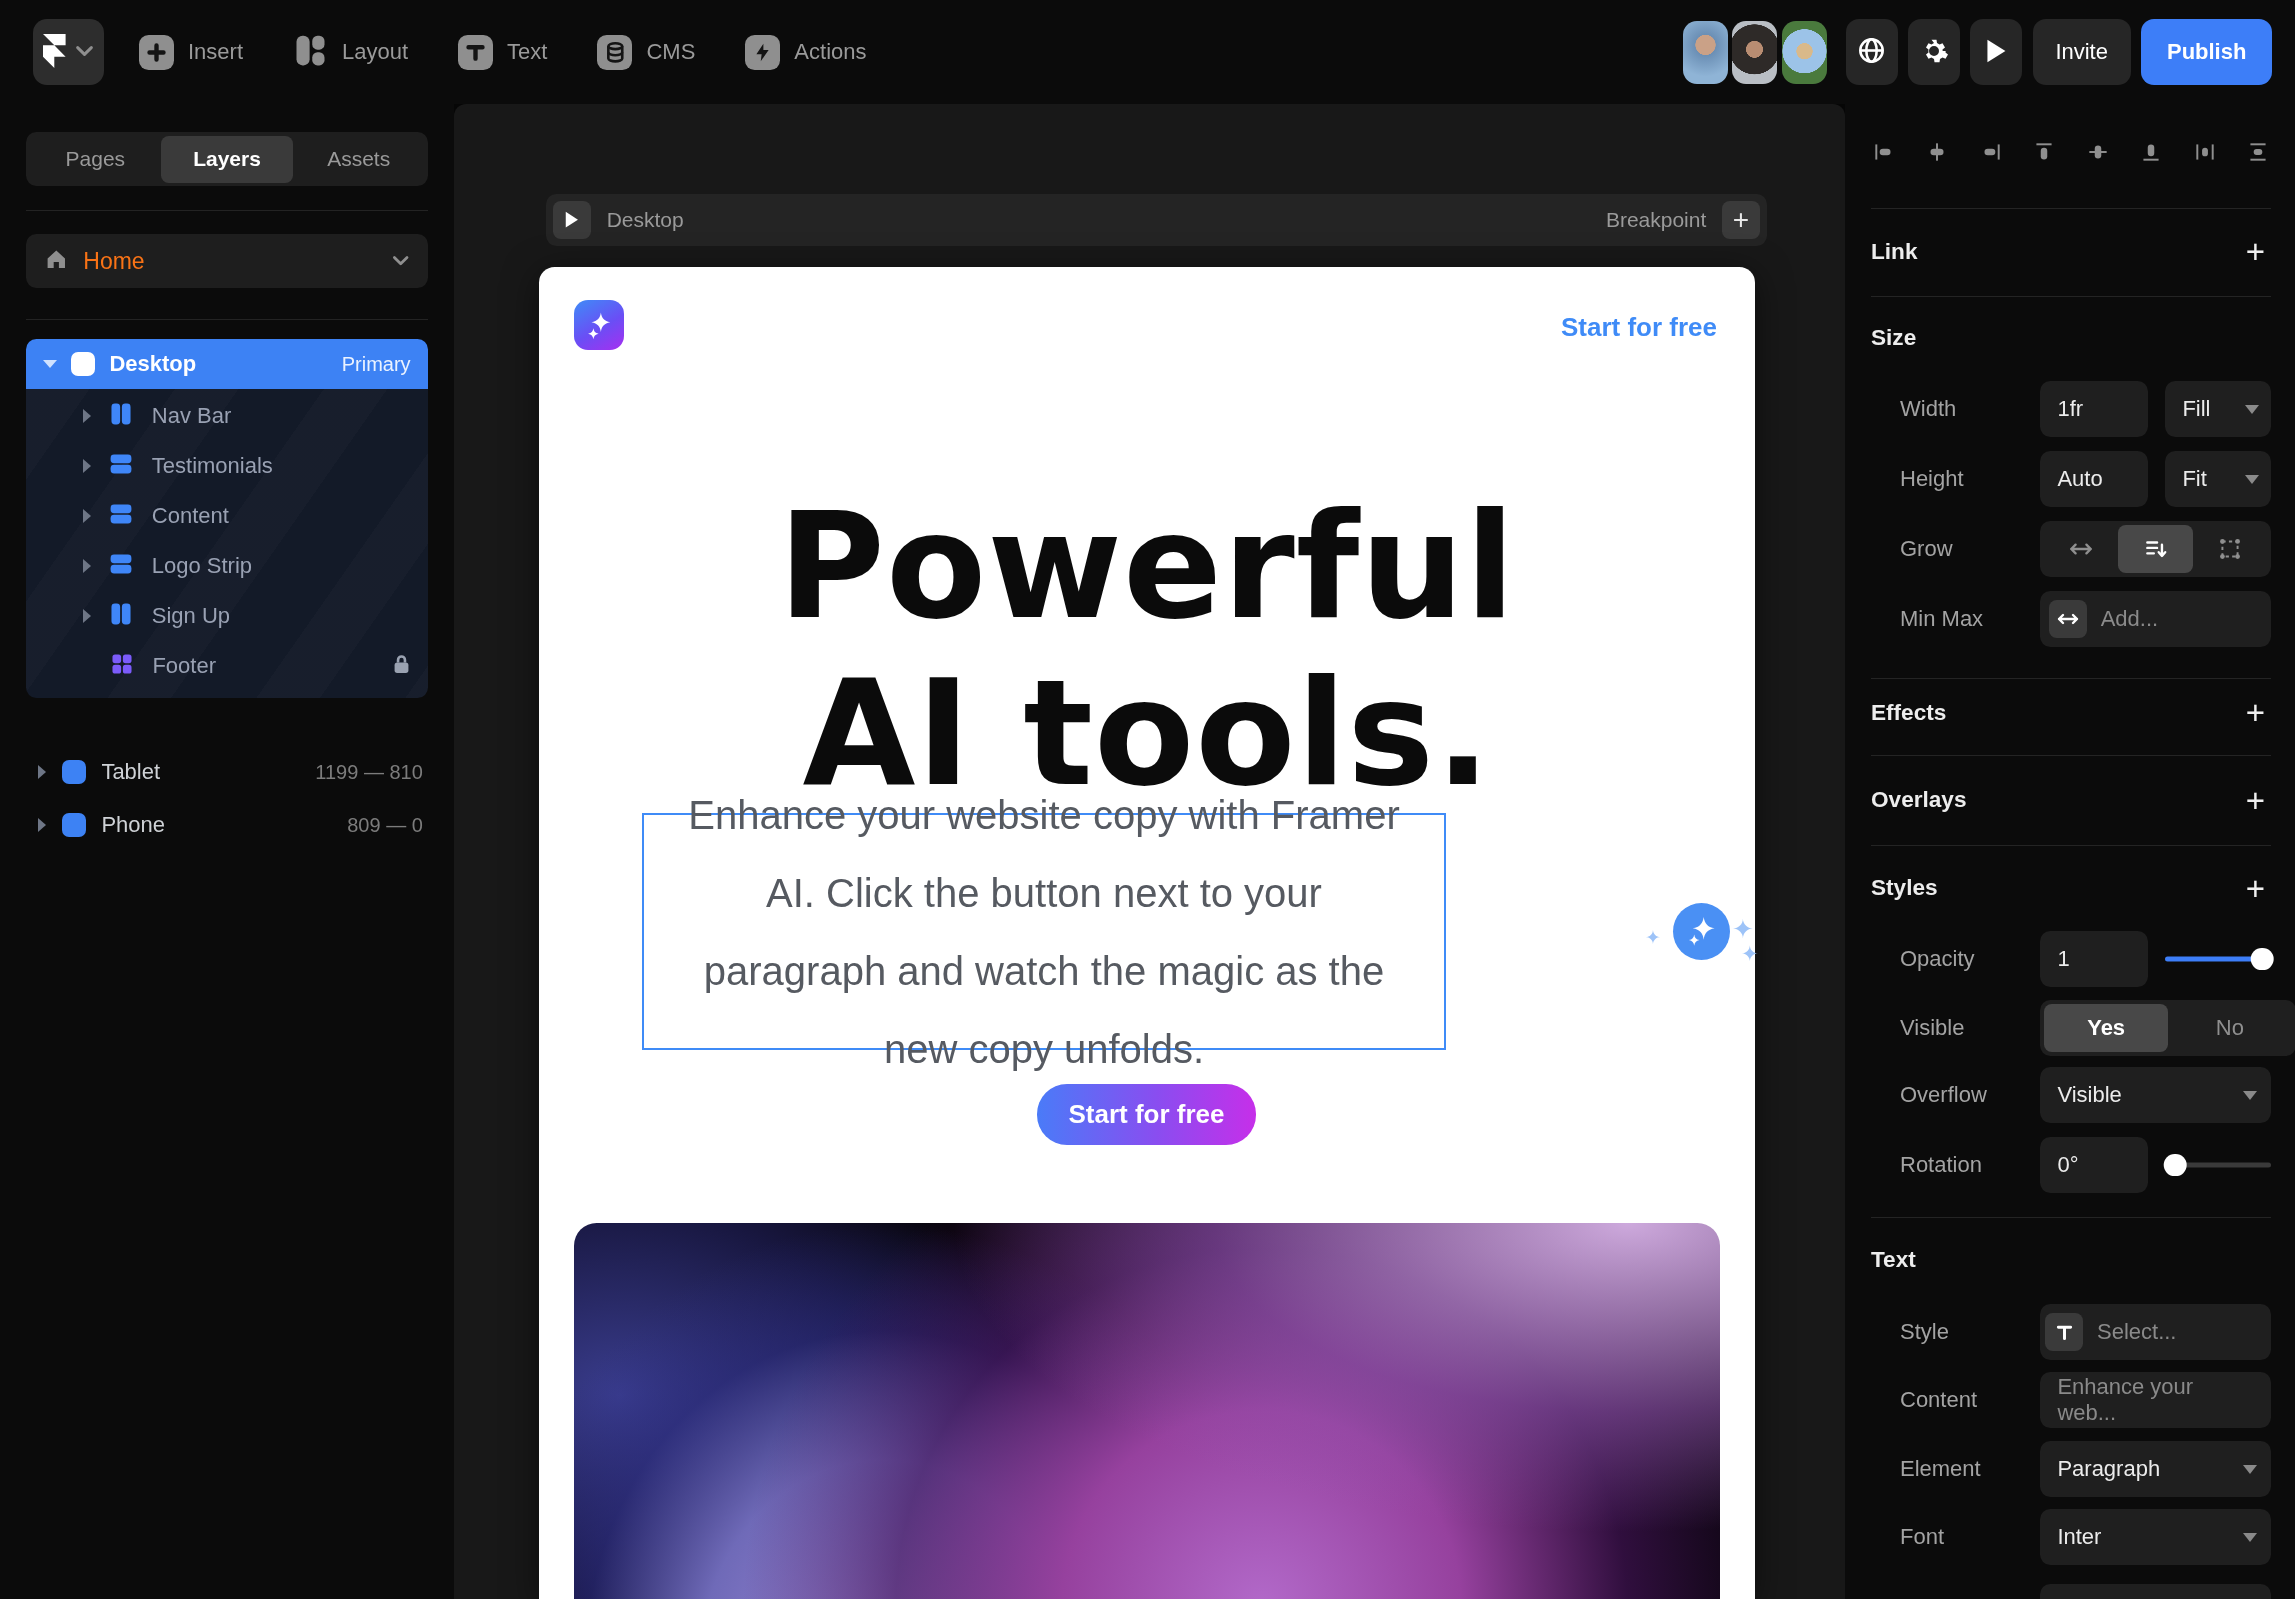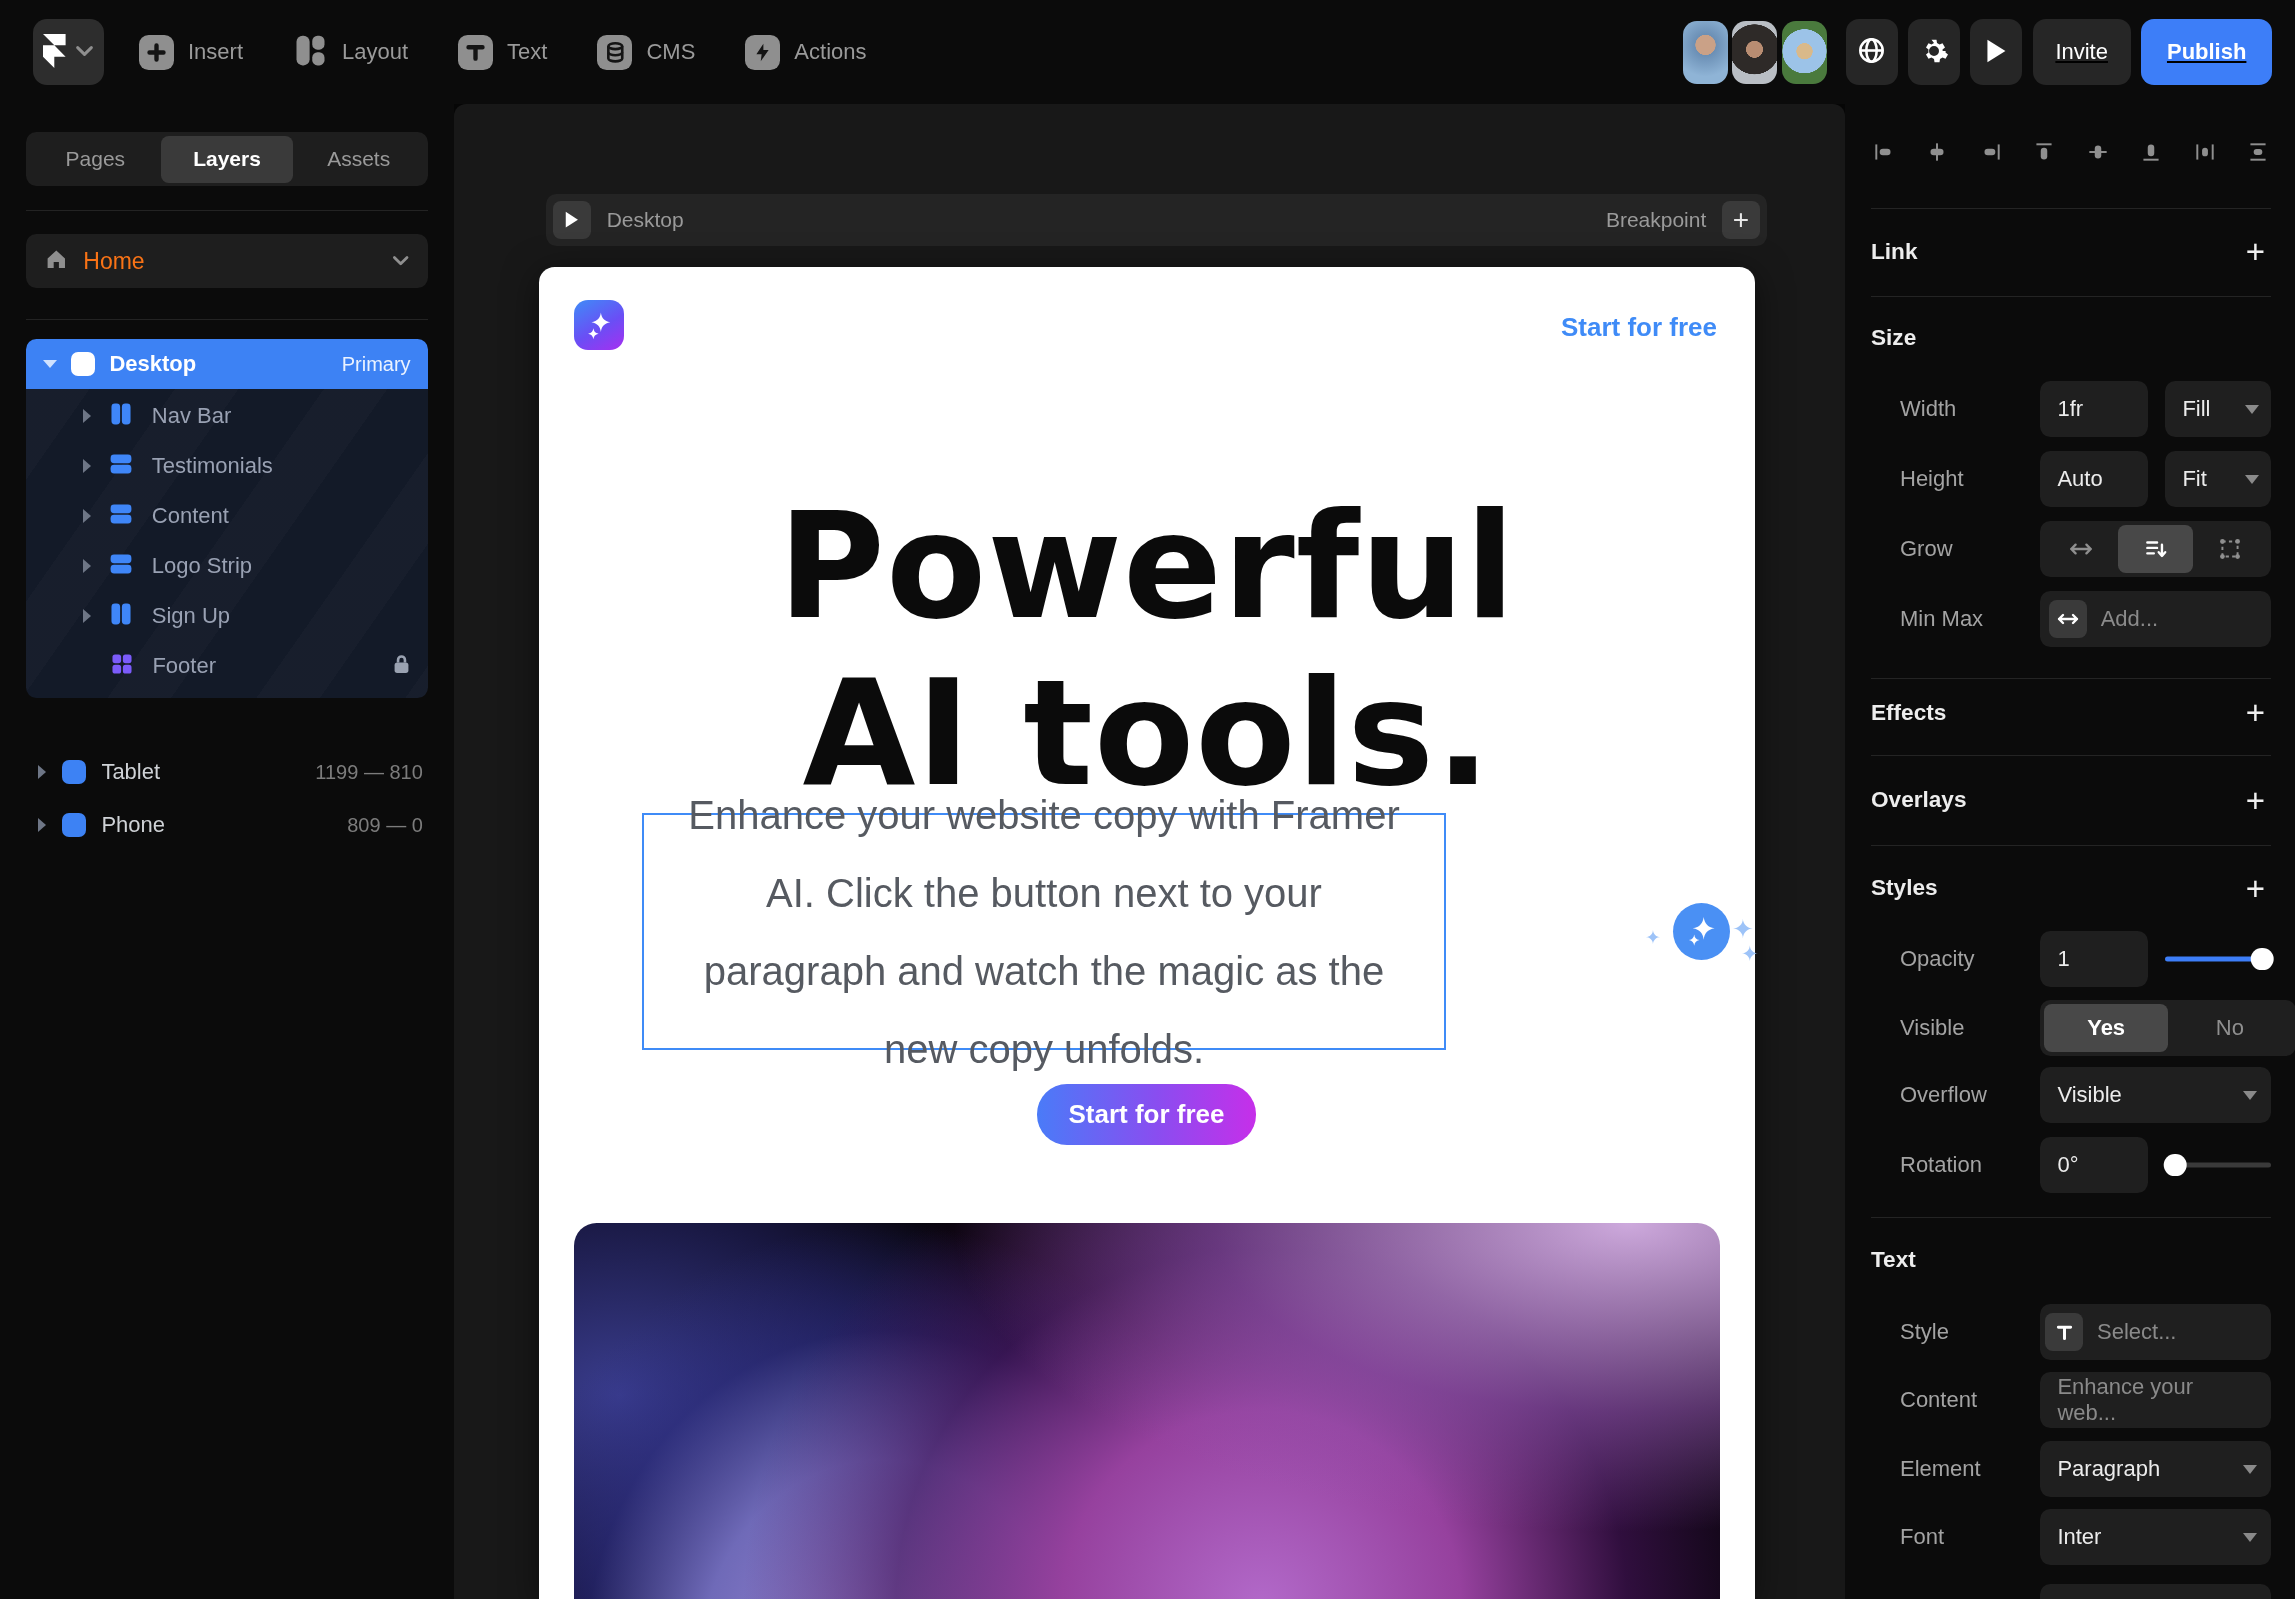--- a/index.html
+++ b/index.html
@@ -13,21 +13,21 @@
   .inspector{ position:absolute; left:1845px; top:104px; width:450px; height:1496px; background:#0b0b0b; }
 
   
   .logo-btn { position:absolute; left:33px; top:19px; width:71px; height:66px; background:#2d2d2d;
     border-radius:14px; display:flex; align-items:center; justify-content:center; gap:8.7px; cursor:pointer; }
   .menu { position:absolute; left:139px; top:0; height:104px; display:flex; align-items:center; gap:50px; }
   .menu-item { display:flex; align-items:center; gap:14px; cursor:pointer; }
   .menu-item .glyph { width:35px; height:35px; border-radius:9.6px; background:#8f8f8f;
     display:flex; align-items:center; justify-content:center; }
   .menu-item .lbl { color:#9a9a9a; font-size:22px; }
-  .tb-right { position:absolute; right:22.6px; top:0; height:104px; display:flex; align-items:center; gap:10.4px;text-decoration:underline; }
+  .tb-right { position:absolute; right:22.6px; top:0; height:104px; display:flex; align-items:center; gap:10.4px; }
   .avatars { display:flex; gap:4.3px; margin-right:8.7px; }
   .avatar { width:45px; height:63px; border-radius:14px; }
   .av1 { background:radial-gradient(circle at 50% 38%, #caa187 22%, #6b8fb5 23%, #8fb4d6 70%); }
   .av2 { background:radial-gradient(circle at 50% 45%, #b98d72 20%, #2e2a28 21% 60%, #b9bec4 61%); }
   .av3 { background:radial-gradient(circle at 50% 48%, #d9b98a 20%, #9cc3e8 21% 55%, #4a7a3d 56%); }
   .icon-btn { width:52px; height:66px; border-radius:13px; background:#262626; display:flex;
     align-items:center; justify-content:center; cursor:pointer; }
   .txt-btn { height:66px; border-radius:13px; background:#262626; color:#fff; font-size:22px;
     display:flex; align-items:center; justify-content:center; padding:0 22.6px; cursor:pointer; }
   .publish { background:#3d7ef8; font-weight:600; padding:0 26px; }

